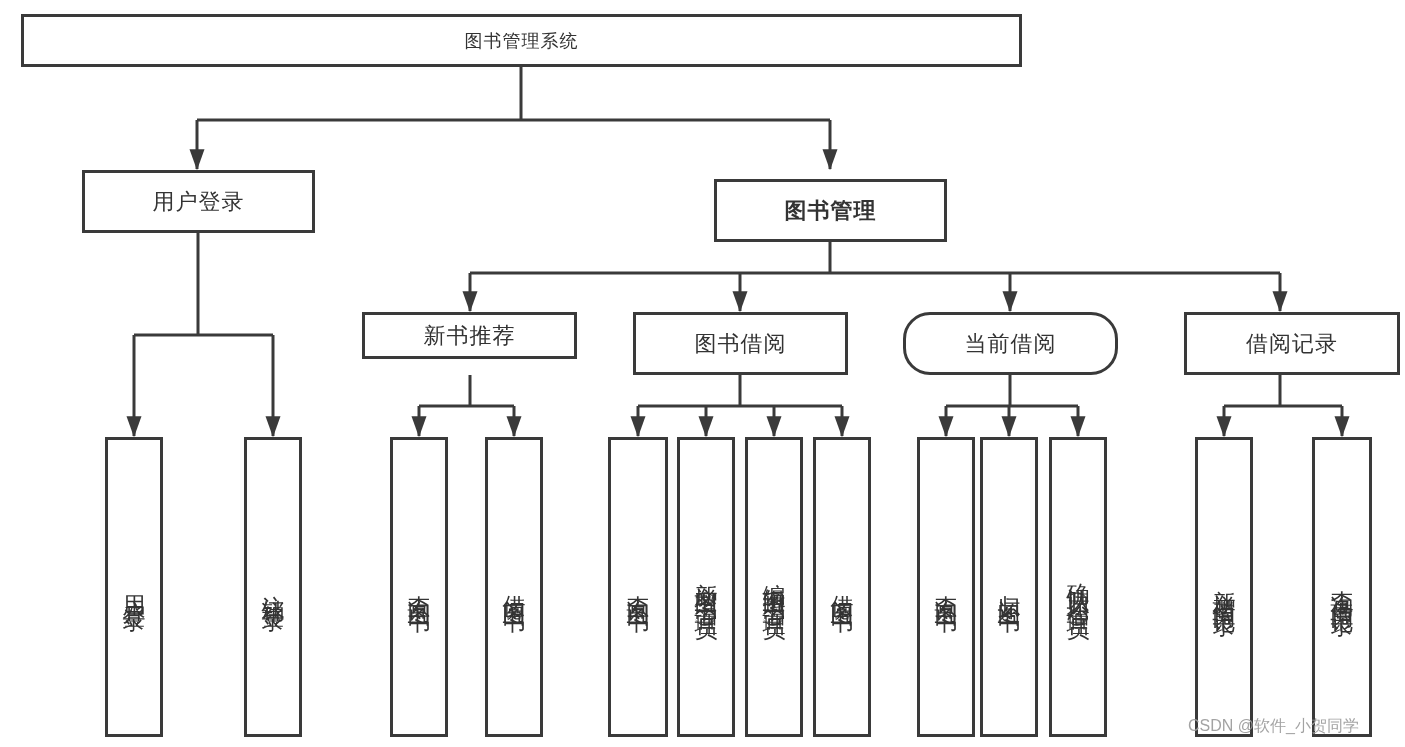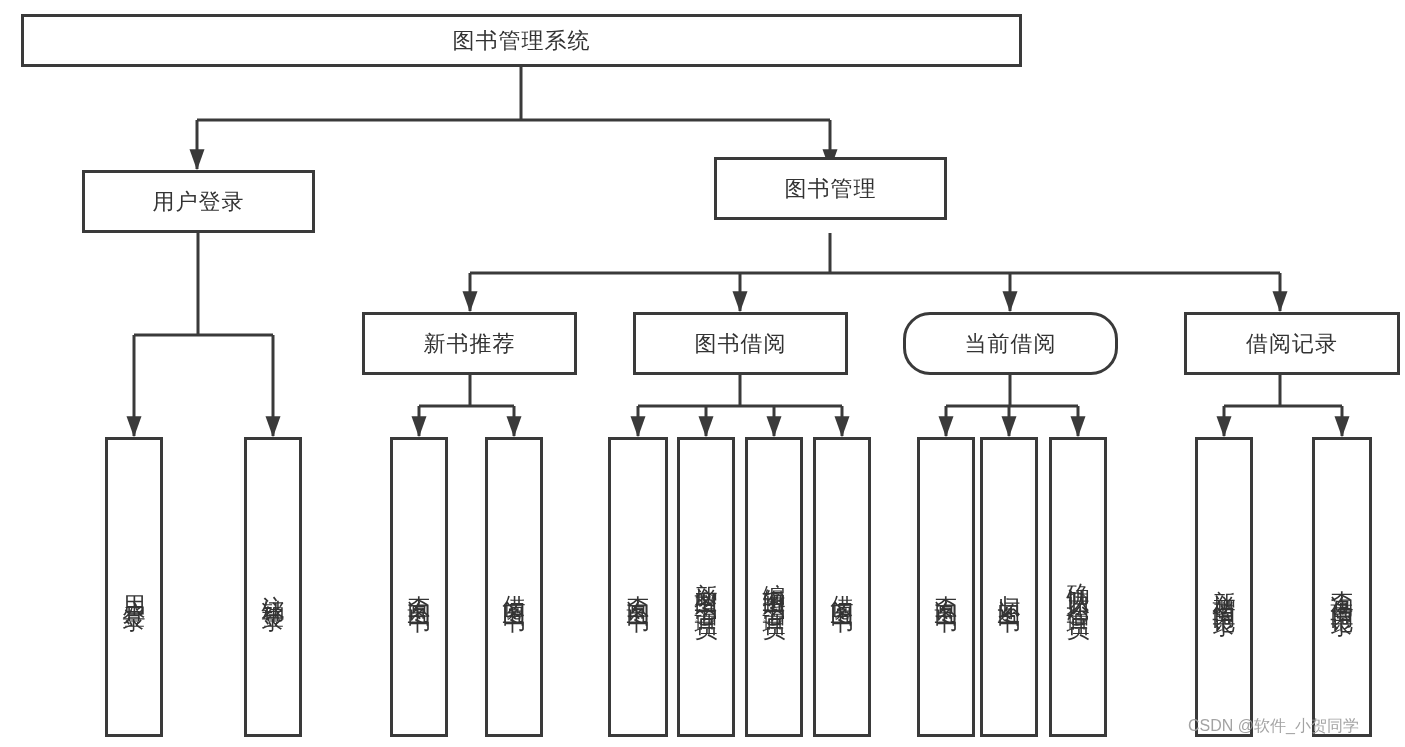--- a/index.html
+++ b/index.html
@@ -16,21 +16,21 @@
     position: absolute;
     box-sizing: border-box;
     border: 3px solid #3a3a3a;
     background: #ffffff;
     display: flex;
     align-items: center;
     justify-content: center;
     color: #333333;
   }
   .hnode { font-size: 22px; letter-spacing: 1px; }
-  .root-node { font-size: 22px; font-family: Liberation Serif, serif; }
+  .root-node { font-size: 18px; font-family: Liberation Serif, serif; }
   .leaf {
     top: 437px;
     height: 300px;
     writing-mode: vertical-rl;
     text-orientation: mixed;
     font-size: 23px;
     letter-spacing: 5px;
     line-height: 1;
   }
   #wires {
@@ -110,25 +110,25 @@
     </g>
   </svg>
 
   <div class="node hnode root-node" style="left:21px; top:14px; width:1001px; height:53px;">
     <span>图书管理系统</span>
   </div>
 
   <div class="node hnode" style="left:82px; top:170px; width:233px; height:63px;">
     <span>用户登录</span>
   </div>
-  <div class="node hnode" style="left:714px; top:157px; width:233px; height:63px;">
+  <div class="node hnode" style="left:714px; top:179px; width:233px; height:63px;font-weight:bold;">
     <span>图书管理</span>
   </div>
 
-  <div class="node hnode" style="left:362px; top:312px; width:215px; height:63px;">
+  <div class="node hnode" style="left:362px; top:312px; width:215px; height:47px;">
     <span>新书推荐</span>
   </div>
   <div class="node hnode" style="left:633px; top:312px; width:215px; height:63px;">
     <span>图书借阅</span>
   </div>
   <div class="node hnode" style="left:903px; top:312px; width:215px; height:63px;border-radius:27px;">
     <span>当前借阅</span>
   </div>
   <div class="node hnode" style="left:1172px; top:312px; width:216px; height:63px;margin-left:12px;">
     <span>借阅记录</span>

